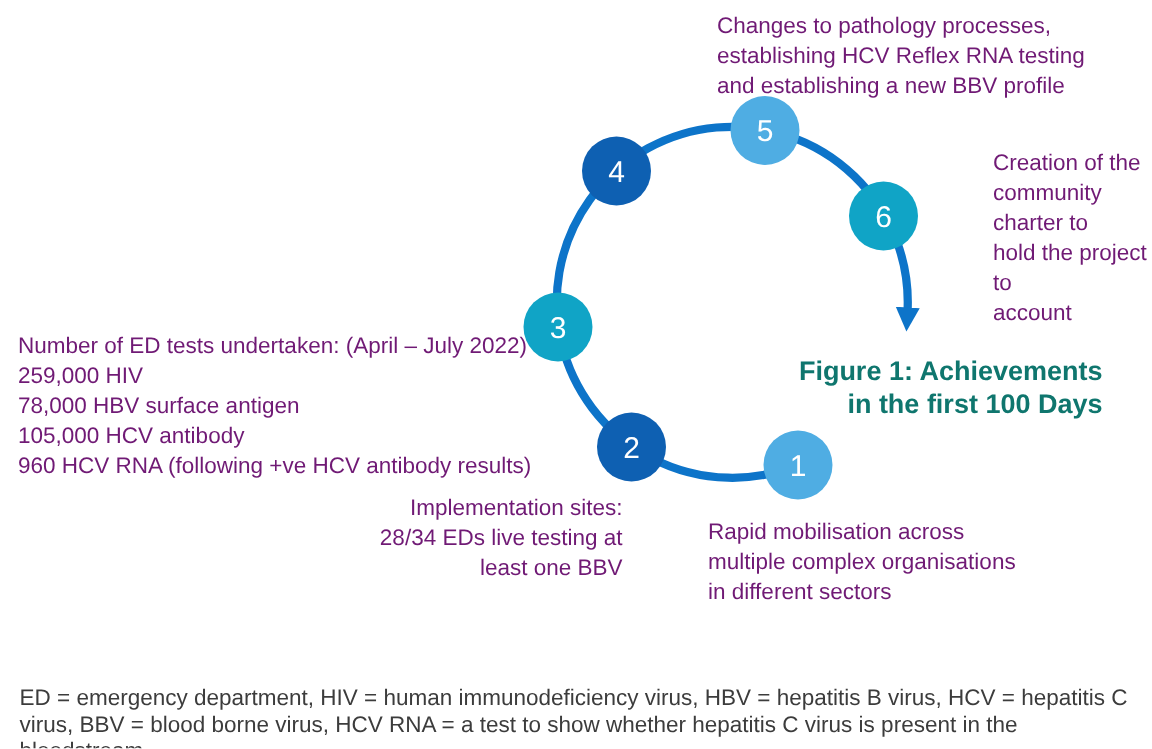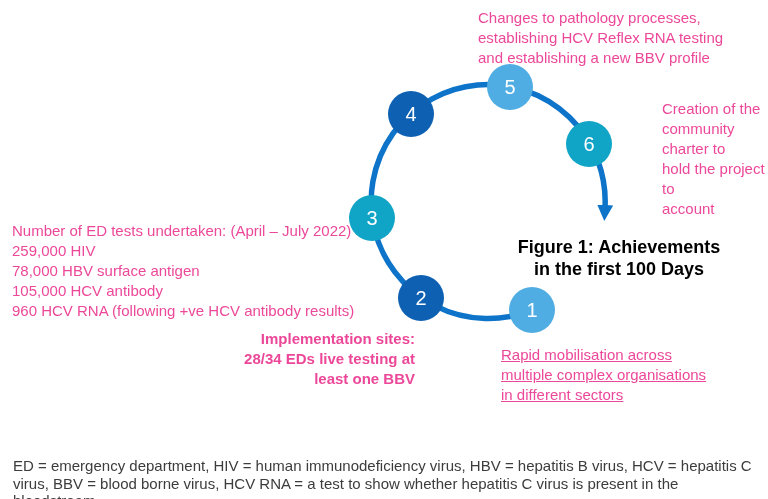--- a/index.html
+++ b/index.html
@@ -7,33 +7,33 @@
     position:relative;
     width:768px;height:499px;
     background:#ffffff;
     overflow:hidden;
     font-family:"Liberation Sans",sans-serif;
   }
   .cap{
     position:absolute;
     font-size:15px;
     line-height:20px;
-    color:#ec4899;
+    color:#701a75;
     white-space:pre-line;
   }
   .cap-step4{left:12px;top:24px;line-height:19px;}
   .cap-step5{left:478px;top:8px;}
   .cap-step6{left:662px;top:99px;}
   .cap-step3{left:12px;top:177px;margin-top:44px;}
-  .cap-step2{left:215px;top:329px;width:200px;text-align:right;font-weight:bold;}
-  .cap-step1{left:501px;top:345px;text-decoration:underline;}
+  .cap-step2{left:215px;top:329px;width:200px;text-align:right;}
+  .cap-step1{left:472px;top:345px;}
   .figure-title{
     position:absolute;left:503px;top:236px;width:232px;
-    text-align:center;font-weight:bold;font-size:18px;line-height:22px;
-    color:#000000;white-space:pre-line;
+    text-align:right;font-weight:bold;font-size:18px;line-height:22px;
+    color:#0f766e;white-space:pre-line;
   }
   .footnote{
     position:absolute;left:13px;top:457px;width:750px;
     font-size:15px;line-height:17.5px;color:#3c3c3c;white-space:pre-line;
   }
   #cycle-svg{position:absolute;left:0;top:0;}
   .num{
     fill:#ffffff;
     font-size:20px;
     text-anchor:middle;

